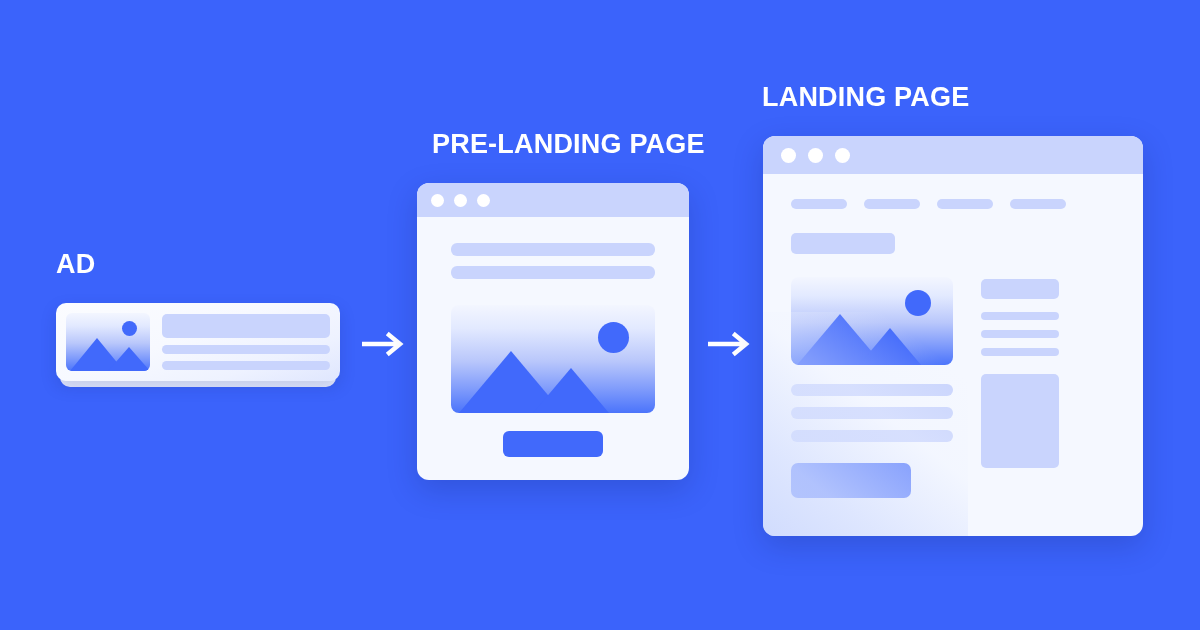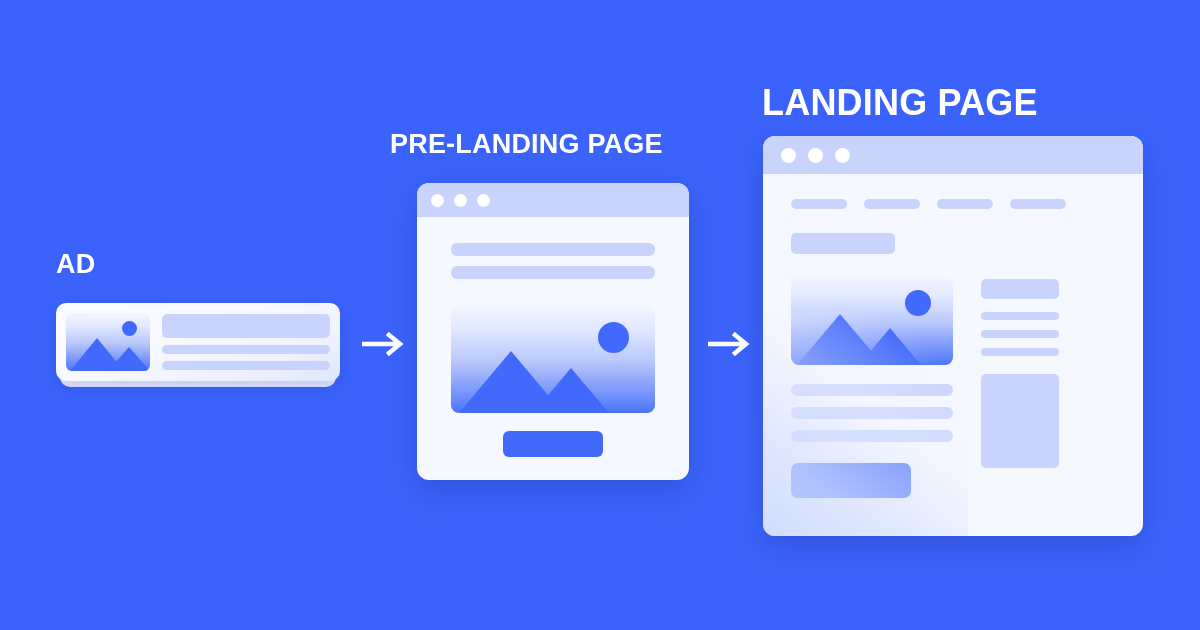--- a/index.html
+++ b/index.html
@@ -26,22 +26,22 @@
   
   .label {
     position: absolute;
     color: #ffffff;
     font-weight: bold;
     letter-spacing: 0.2px;
     white-space: nowrap;
     text-transform: uppercase;
   }
   #label-ad        { left: 56px;  top: 249px; font-size: 27px; }
-  #label-pre       { left: 390px; top: 129px; font-size: 27px; }
-  #label-landing   { left: 762px; top: 82px;  font-size: 36px; }
+  #label-pre       { left: 432px; top: 129px; font-size: 27px; }
+  #label-landing   { left: 762px; top: 82px;  font-size: 27px; }
 
   
   .arrow {
     position: absolute;
     width: 46px;
     height: 28px;
   }
   #arrow-1 { left: 362px; top: 330px; }
   #arrow-2 { left: 708px; top: 330px; }
 

